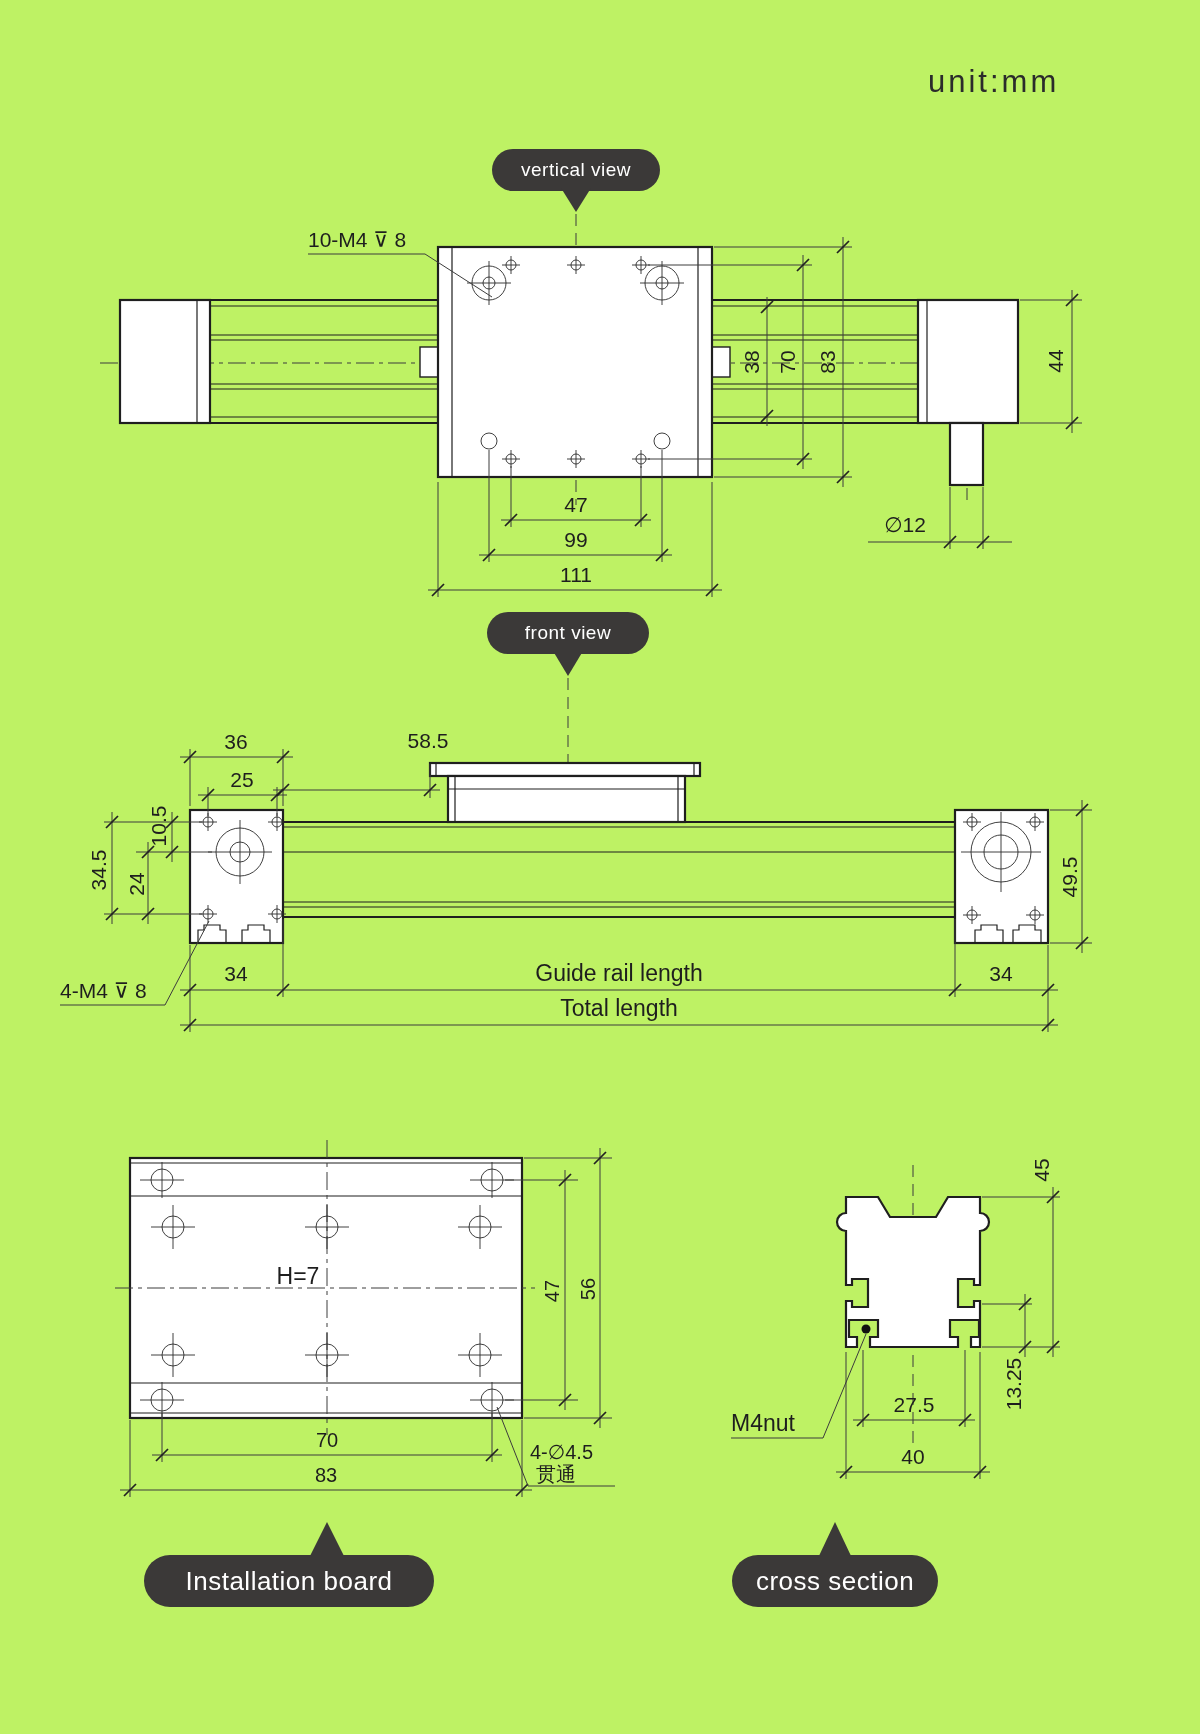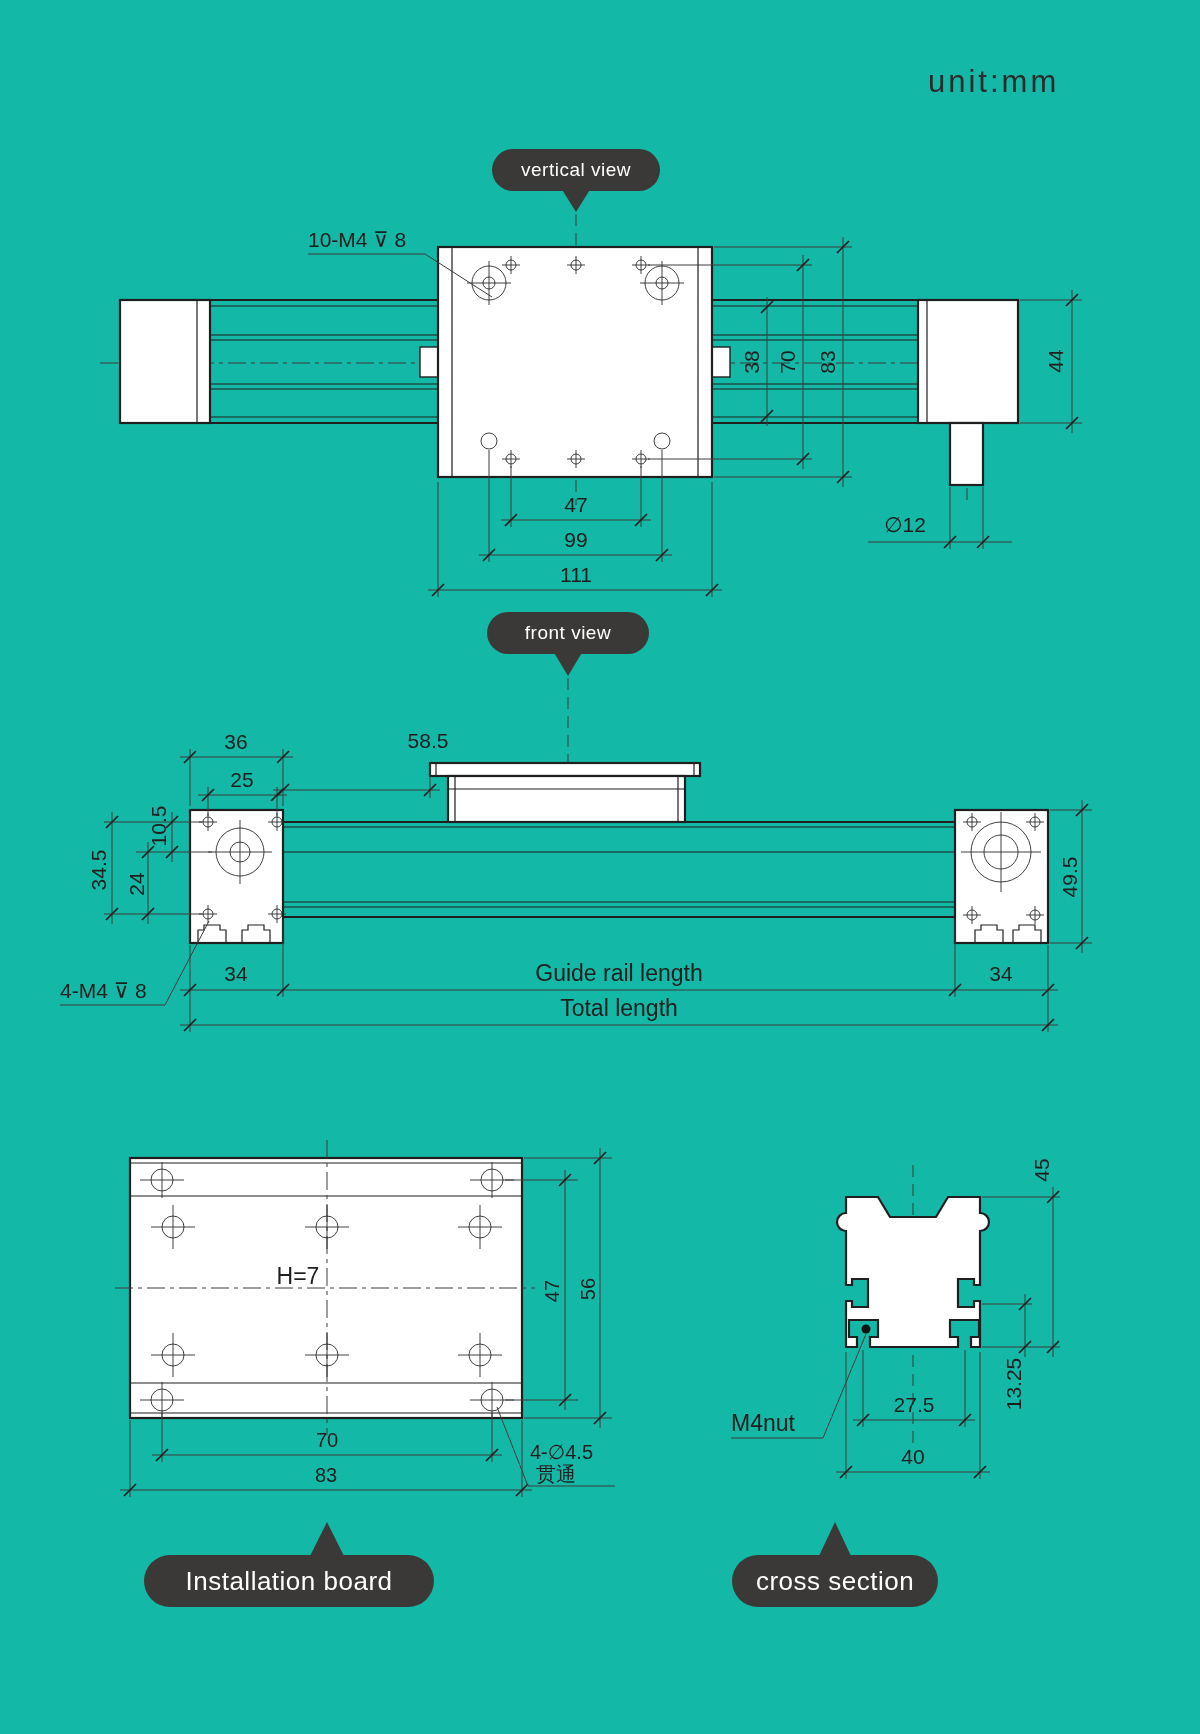--- a/index.html
+++ b/index.html
@@ -1,16 +1,16 @@
 <!DOCTYPE html>
 <html><head>
 <meta charset="utf-8">
 <style>
   html,body{margin:0;padding:0;background:#ffffff}
-  .sheet{width:1200px;height:1734px;position:relative;background:#14b8a6;overflow:hidden}
+  .sheet{width:1200px;height:1734px;position:relative;background:#bef264;overflow:hidden}
   svg{display:block}
   text{font-family:"Liberation Sans","DejaVu Sans",sans-serif;fill:#1e1e1e}
   .dt{font-size:21px;text-anchor:middle}
   .dts{font-size:21px}
   .big{font-size:23px}
   .sm{font-size:20px}
   .bt{fill:#ffffff;text-anchor:middle;letter-spacing:.5px}
   .bt1{font-size:19px}
   .bt2{font-size:26px}
   .unit{font-size:31px;letter-spacing:3px;fill:#2b2b2b}

